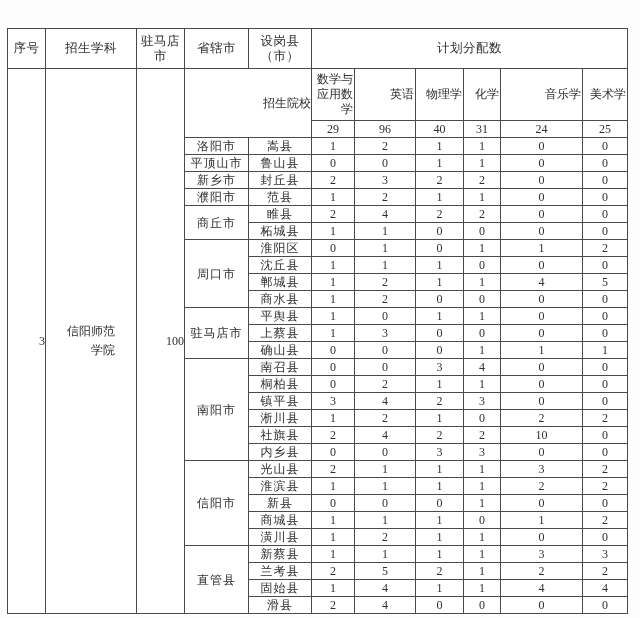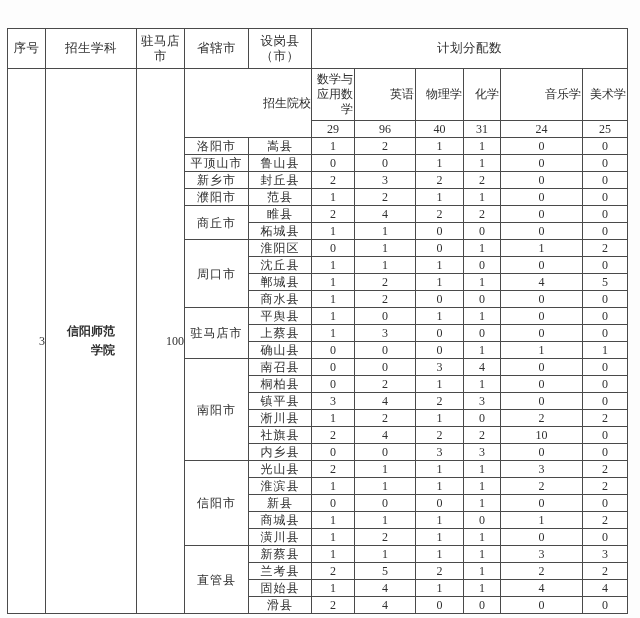--- a/index.html
+++ b/index.html
@@ -43,21 +43,20 @@
   tr.r-tot td { line-height: 1; text-align: center; }
   tr.r-data   { height: 17px; }
   tr.r-data td{ line-height: 1; letter-spacing: 1px; }
   tr.r-data td.num { letter-spacing: 0; }
   .pre { white-space: pre-line; }
   .college {
     width: 4em;
     margin: 0 auto;
     line-height: 1.6;
     word-break: break-all;
-    font-weight: bold;
   }
   .subj-wrap {
     margin: 0 auto;
     word-break: break-all;
     padding: 0 1px;
   }
 </style>
 </head>
 <body>
 

